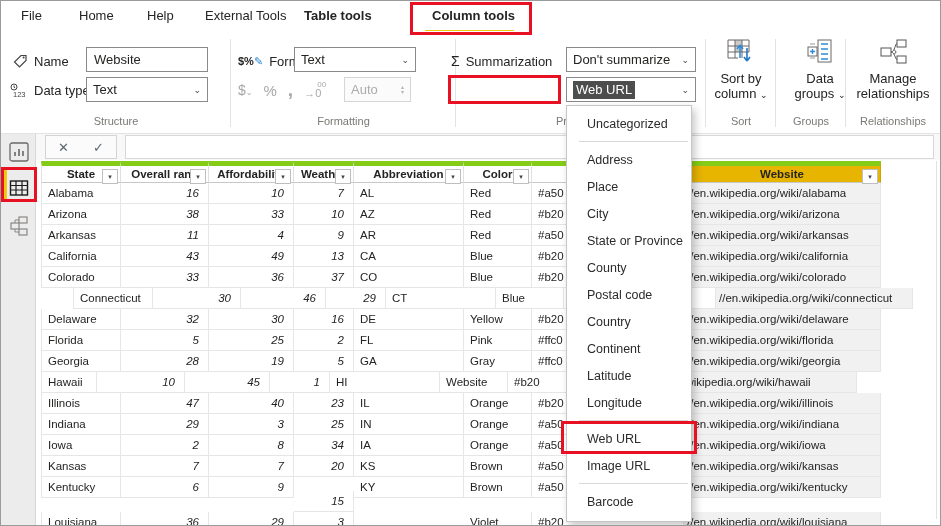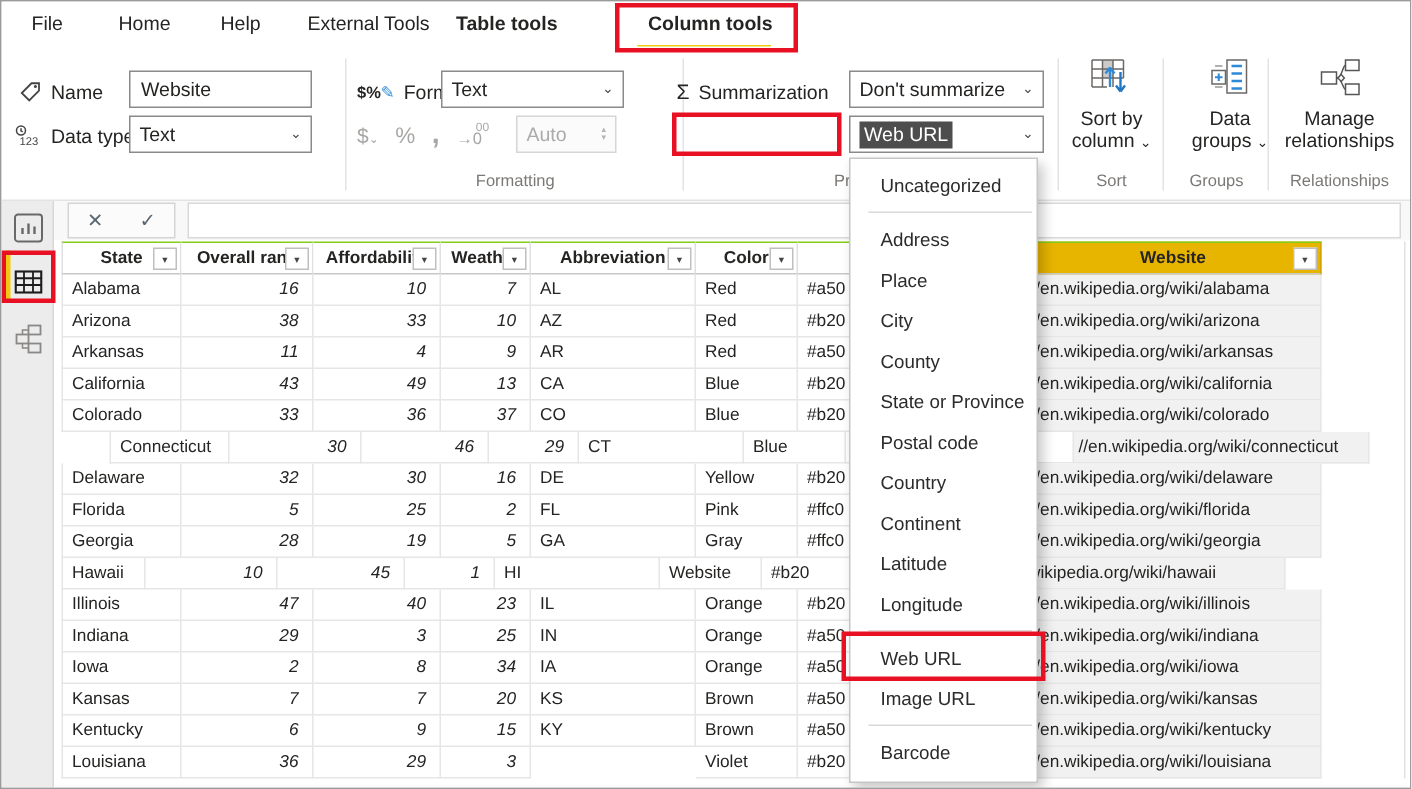--- a/index.html
+++ b/index.html
@@ -51,21 +51,21 @@
   .sidebar { position:absolute; left:0; top:133px; bottom:0; width:35px; background:#ececec;
              border-right:1px solid #d8d8d8; }
   .sb-icon { position:absolute; left:8px; width:20px; height:20px; }
   .active-bar { position:absolute; left:3px; top:33px; width:3px; height:34px; background:#f2c811; }
 
   
   .main { position:absolute; left:35px; top:159px; right:0; bottom:0; background:#fff; overflow:hidden; }
   .tbl { position:absolute; left:5px; top:1px; }
   .trow { display:flex; }
   .hrow { height:22px; }
-  .hcell { position:relative; height:22px; background:#fff; border-top:1px solid #84cc16;
+  .hcell { position:relative; height:22px; background:#fff; border-top:5px solid #84cc16;
            border-right:1px solid #e0e0e0; border-bottom:1px solid #c8c8c8;
            display:flex; align-items:center; }
   .hcell:first-child { border-left:1px solid #e0e0e0; }
   .hlabel { width:100%; text-align:center; font-weight:bold; font-size:11.5px; color:#252423;
             overflow:hidden; white-space:nowrap; }
   .filterbtn { position:absolute; right:2px; top:3px; width:16px; height:15px; background:#fff;
                border:1px solid #bfbfbf; display:flex; align-items:center; justify-content:center;
                font-size:7px; color:#444; }
   .selhead { background:#e7b400; border-right:1px solid #d0a300; }
   .cell { height:21px; border-right:1px solid #e6e6e6; border-bottom:1px solid #e6e6e6;
@@ -119,20 +119,21 @@
         <circle cx="4" cy="4" r="3" fill="none" stroke="#444" stroke-width="1"></circle>
         <path d="M4 2.5 v1.7 l1.2 .8" fill="none" stroke="#444" stroke-width="1"></path>
         <text x="3" y="13.5" font-size="7.5" fill="#444" font-family="inherit">123</text>
       </svg>
       <span>Data type</span>
     </div>
     <div class="selbox" style="left:85px;top:46px;width:122px">
       <span>Text</span>
       <span class="chev">⌄</span>
     </div>
+    <div class="grp-label" style="left:0;width:230px">Structure</div>
 
     <div class="ctl-row" style="left:237px;top:17px">
       <span style="position:relative;font-weight:bold;font-size:11px">
         <span>$%</span><span style="color:#2e8ad8;font-weight:normal">✎</span>
       </span>
       <span>Format</span>
     </div>
     <div class="selbox" style="left:293px;top:16px;width:122px">
       <span>Text</span>
       <span class="chev">⌄</span>
@@ -420,21 +421,21 @@
           <div class="cell num" style="width: 60px;">20</div>
           <div class="cell" style="width: 110px;">KS</div>
           <div class="cell" style="width: 68px;">Brown</div>
           <div class="cell" style="width: 152px;">#a50</div>
           <div class="cell web" style="width: 197px;">//en.wikipedia.org/wiki/kansas</div>
         </div>
         <div class="trow">
           <div class="cell" style="width: 80px;">Kentucky</div>
           <div class="cell num" style="width: 88px;">6</div>
           <div class="cell num" style="width: 85px;">9</div>
-          <div class="cell num" style="width: 60px;">15</div>
+          <div class="cell num" style="width: 60px; margin-top: 14px;">15</div>
           <div class="cell" style="width: 110px;">KY</div>
           <div class="cell" style="width: 68px;">Brown</div>
           <div class="cell" style="width: 152px;">#a50</div>
           <div class="cell web" style="width: 197px;">//en.wikipedia.org/wiki/kentucky</div>
         </div>
         <div class="trow">
           <div class="cell" style="width: 80px;">Louisiana</div>
           <div class="cell num" style="width: 88px;">36</div>
           <div class="cell num" style="width: 85px;">29</div>
           <div class="cell num" style="width: 60px;">3</div>
@@ -456,22 +457,22 @@
       </div>
     <div class="vline"></div>
   </div>
 
   <div class="dd">
       <div class="dd-item">Uncategorized</div>
       <div class="dd-sep"></div>
       <div class="dd-item">Address</div>
       <div class="dd-item">Place</div>
       <div class="dd-item">City</div>
+      <div class="dd-item">State or Province</div>
       <div class="dd-item">County</div>
-      <div class="dd-item">State or Province</div>
       <div class="dd-item">Postal code</div>
       <div class="dd-item">Country</div>
       <div class="dd-item">Continent</div>
       <div class="dd-item">Latitude</div>
       <div class="dd-item">Longitude</div>
       <div class="dd-sep"></div>
       <div class="dd-item">Web URL</div>
       <div class="dd-item">Image URL</div>
       <div class="dd-sep"></div>
       <div class="dd-item">Barcode</div>

